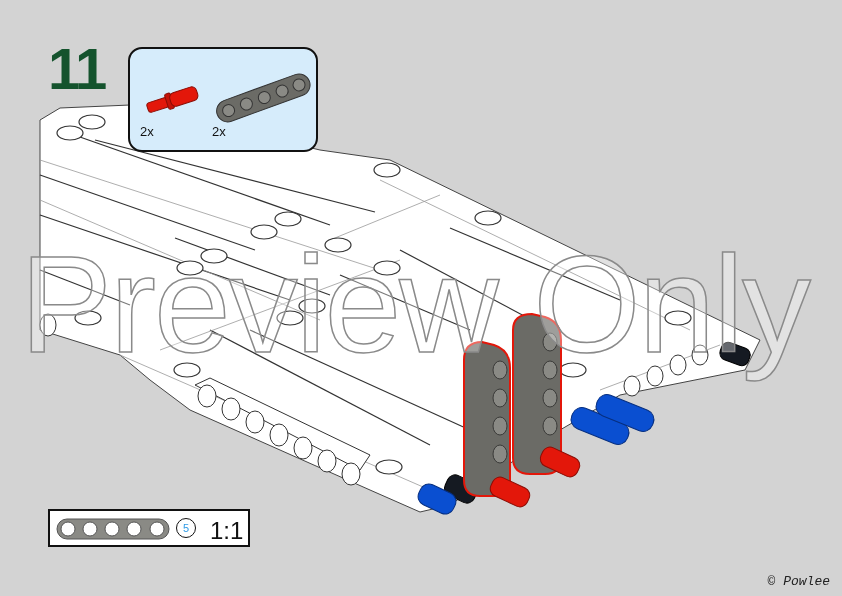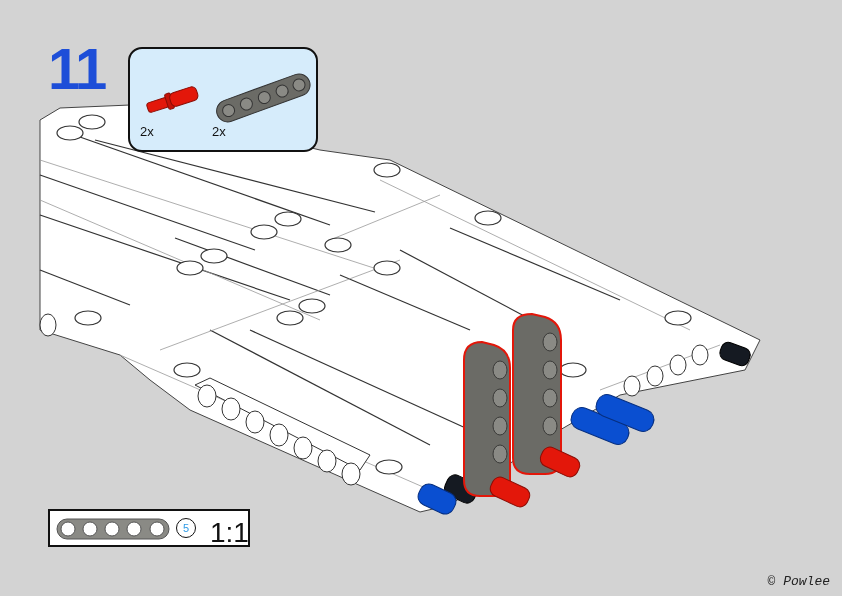--- a/index.html
+++ b/index.html
@@ -1,22 +1,22 @@
 <!DOCTYPE html>
 <html><head>
 <meta charset="utf-8">
 <style>
   html, body { margin:0; padding:0; }
   body { width:842px; height:596px; background:#d3d3d3; position:relative; overflow:hidden; font-family:"Liberation Sans", sans-serif; }
   .canvas { position:absolute; left:0; top:0; width:842px; height:596px; }
-  .step-number { position:absolute; left:48px; top:40px; font-size:58px; font-weight:bold; color:#1d4ed8; letter-spacing:-2px; line-height:1; font-family:"Liberation Sans", sans-serif; }
+  .step-number { position:absolute; left:48px; top:40px; font-size:58px; font-weight:bold; color:#14532d; letter-spacing:-2px; line-height:1; font-family:"Liberation Sans", sans-serif; }
   .callout { position:absolute; left:128px; top:47px; width:190px; height:105px; background:#d6ecfb; border:2px solid #111; border-radius:14px; box-sizing:border-box; }
   .callout .qty { position:absolute; top:75px; font-size:13px; color:#111; }
   .scale-box { position:absolute; left:48px; top:509px; width:202px; height:38px; background:#fff; border:2px solid #111; box-sizing:border-box; }
-  .scale-box .ratio { position:absolute; left:160px; top:6px; font-size:28px; color:#111; }
+  .scale-box .ratio { position:absolute; left:160px; top:6px; font-size:24px; color:#111; }
   .scale-box .len-circle { position:absolute; left:126px; top:7px; width:20px; height:20px; border:1.5px solid #111; border-radius:50%; box-sizing:border-box; text-align:center; line-height:18px; font-size:11px; color:#2f9be6; }
   .watermark { position:absolute; left:20px; top:225px; font-size:138px; font-family:"Liberation Sans", sans-serif; color:rgba(255,255,255,0.35); -webkit-text-stroke:1.5px #8a8a8a; letter-spacing:-2px; white-space:nowrap; pointer-events:none; font-weight:normal; }
   .copyright { position:absolute; right:12px; top:574px; font-size:13px; font-style:italic; color:#222; font-family:Liberation Mono, monospace; }
 </style>
 </head>
 <body>
 
 <div class="canvas">
 
   <svg width="842" height="596" viewBox="0 0 842 596" style="position:absolute;left:0;top:0;">
@@ -110,20 +110,21 @@
         <ellipse cx="550" cy="398" rx="7" ry="9"></ellipse>
         <ellipse cx="550" cy="426" rx="7" ry="9"></ellipse>
     </g>
 
     <g fill="#e3170a" stroke="#8a0d05" stroke-width="1">
       <rect x="490" y="482" width="40" height="20" rx="8" transform="rotate(25 510 492)"></rect>
       <rect x="540" y="452" width="40" height="20" rx="8" transform="rotate(25 560 462)"></rect>
     </g>
   </svg>
 
+  <div class="watermark">Preview Only</div>
 
   <div class="step-number">11</div>
 
   <div class="callout">
     <svg width="70" height="40" style="position:absolute;left:8px;top:30px;">
       <g transform="rotate(-18 35 20)">
         <rect x="8" y="16" width="22" height="10" rx="3" fill="#e3170a" stroke="#8a0d05"></rect>
         <rect x="28" y="13" width="6" height="16" rx="2" fill="#c41208" stroke="#8a0d05"></rect>
         <rect x="32" y="14" width="28" height="14" rx="5" fill="#e3170a" stroke="#8a0d05"></rect>
       </g>

